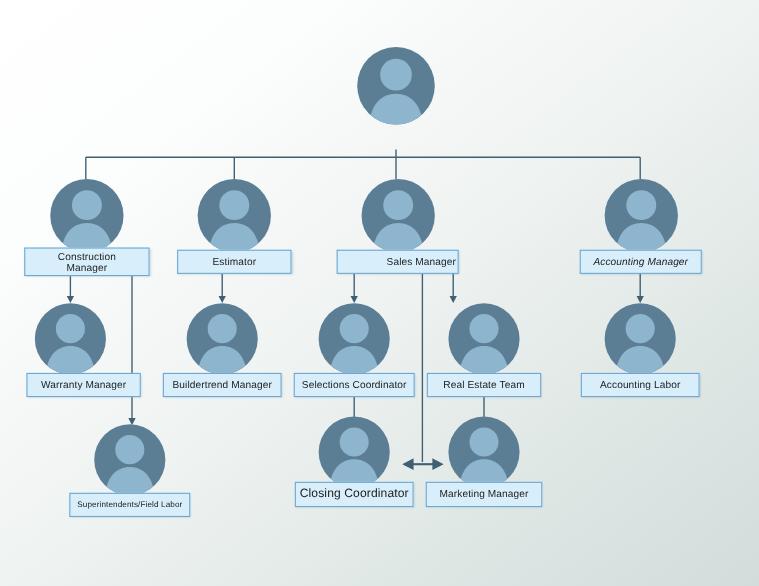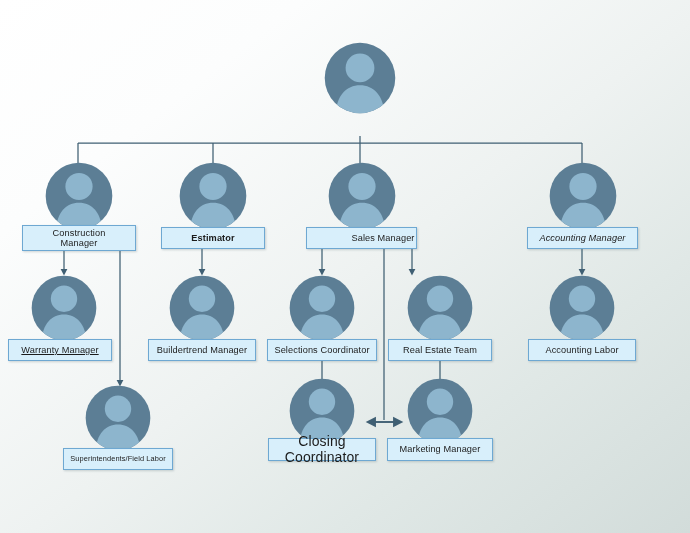--- a/index.html
+++ b/index.html
@@ -129,21 +129,21 @@
             </defs>
             <circle cx="50" cy="50" r="49" fill="#5c7e95"></circle>
             <g clip-path="url(#clip-construction-manager)">
               <circle cx="50" cy="36" r="20" fill="#8db5cd"></circle>
               <path d="M50,60 C70,60 84,76 84,104 L16,104 C16,76 30,60 50,60 Z" fill="#8db5cd"></path>
             </g>
           </svg></div>
         <div class="node-label" style="left: 22px; top: 225px; width: 114px; height: 26px; font-size: 9.2px; background: rgb(216, 239, 251); border-color: rgb(110, 168, 210); pointer-events: auto;">Construction
 Manager</div>
       </div>
-      <div class="org-node" style="left: 0px; top: 0px; width: 690px; height: 384px; pointer-events: none; font-weight: bold;">
+      <div class="org-node" style="left: 0px; top: 0px; width: 690px; height: 384px; pointer-events: none;">
         <div class="avatar-wrap" style="left: 213px; top: 162px; pointer-events: none;"><svg width="68" height="68" viewBox="0 0 100 100">
             <defs>
               <clipPath id="clip-estimator">
                 <circle cx="50" cy="50" r="49"></circle>
               </clipPath>
             </defs>
             <circle cx="50" cy="50" r="49" fill="#5c7e95"></circle>
             <g clip-path="url(#clip-estimator)">
               <circle cx="50" cy="36" r="20" fill="#8db5cd"></circle>
               <path d="M50,60 C70,60 84,76 84,104 L16,104 C16,76 30,60 50,60 Z" fill="#8db5cd"></path>
@@ -187,21 +187,21 @@
               <clipPath id="clip-warranty-manager">
                 <circle cx="50" cy="50" r="49"></circle>
               </clipPath>
             </defs>
             <circle cx="50" cy="50" r="49" fill="#5c7e95"></circle>
             <g clip-path="url(#clip-warranty-manager)">
               <circle cx="50" cy="36" r="20" fill="#8db5cd"></circle>
               <path d="M50,60 C70,60 84,76 84,104 L16,104 C16,76 30,60 50,60 Z" fill="#8db5cd"></path>
             </g>
           </svg></div>
-        <div class="node-label" style="left: 8px; top: 339px; width: 104px; height: 22px; font-size: 9.2px; background: rgb(216, 239, 251); border-color: rgb(110, 168, 210); pointer-events: auto; text-decoration: underline;">Warranty Manager</div>
+        <div class="node-label" style="left: 24px; top: 339px; width: 104px; height: 22px; font-size: 9.2px; background: rgb(216, 239, 251); border-color: rgb(110, 168, 210); pointer-events: auto;">Warranty Manager</div>
       </div>
       <div class="org-node" style="left: 0px; top: 0px; width: 690px; height: 533px; pointer-events: none;">
         <div class="avatar-wrap" style="left: 202px; top: 275px; pointer-events: none;"><svg width="66" height="66" viewBox="0 0 100 100">
             <defs>
               <clipPath id="clip-buildertrend-manager">
                 <circle cx="50" cy="50" r="49"></circle>
               </clipPath>
             </defs>
             <circle cx="50" cy="50" r="49" fill="#5c7e95"></circle>
             <g clip-path="url(#clip-buildertrend-manager)">
@@ -277,21 +277,21 @@
               <clipPath id="clip-closing-coordinator">
                 <circle cx="50" cy="50" r="49"></circle>
               </clipPath>
             </defs>
             <circle cx="50" cy="50" r="49" fill="#5c7e95"></circle>
             <g clip-path="url(#clip-closing-coordinator)">
               <circle cx="50" cy="36" r="20" fill="#8db5cd"></circle>
               <path d="M50,60 C70,60 84,76 84,104 L16,104 C16,76 30,60 50,60 Z" fill="#8db5cd"></path>
             </g>
           </svg></div>
-        <div class="node-label" style="left: 268px; top: 438px; width: 108px; height: 23px; font-size: 14px; background: rgb(216, 239, 251); border-color: rgb(110, 168, 210); pointer-events: auto;">Closing Coordinator</div>
+        <div class="node-label" style="left: 268px; top: 438px; width: 108px; height: 23px; font-size: 11px; background: rgb(216, 239, 251); border-color: rgb(110, 168, 210); pointer-events: auto;">Closing Coordinator</div>
       </div>
       <div class="org-node" style="left: 0px; top: 0px; width: 690px; height: 533px; pointer-events: none;">
         <div class="avatar-wrap" style="left: 440px; top: 378px; pointer-events: none;"><svg width="66" height="66" viewBox="0 0 100 100">
             <defs>
               <clipPath id="clip-marketing-manager">
                 <circle cx="50" cy="50" r="49"></circle>
               </clipPath>
             </defs>
             <circle cx="50" cy="50" r="49" fill="#5c7e95"></circle>
             <g clip-path="url(#clip-marketing-manager)">

